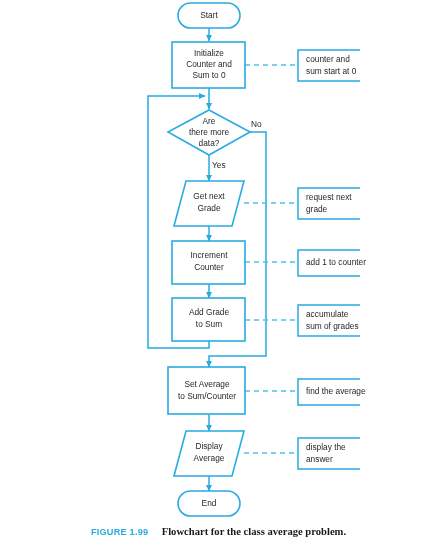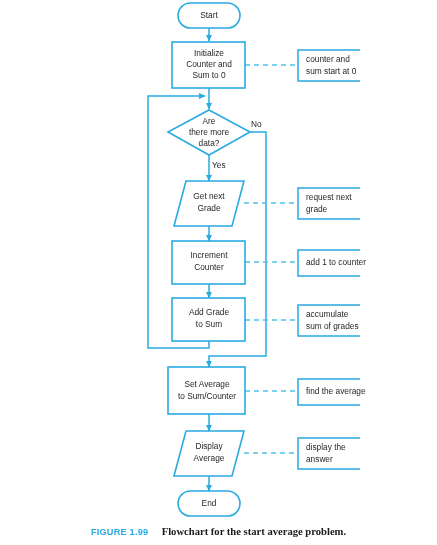--- a/index.html
+++ b/index.html
@@ -215,16 +215,16 @@
 
     <g>
       <path class="note-frame" d="M 360 438 L 298 438 L 298 469 L 360 469"></path>
       <text class="note-label" x="306" y="448">display the</text>
       <text class="note-label" x="306" y="460">answer</text>
     </g>
   </svg>
 
   <div class="caption">
     <span class="caption-tag">FIGURE 1.99</span>
-    <span class="caption-text">Flowchart for the start average problem.</span>
+    <span class="caption-text">Flowchart for the class average problem.</span>
   </div>
 
 </div>
 
 </body></html>

